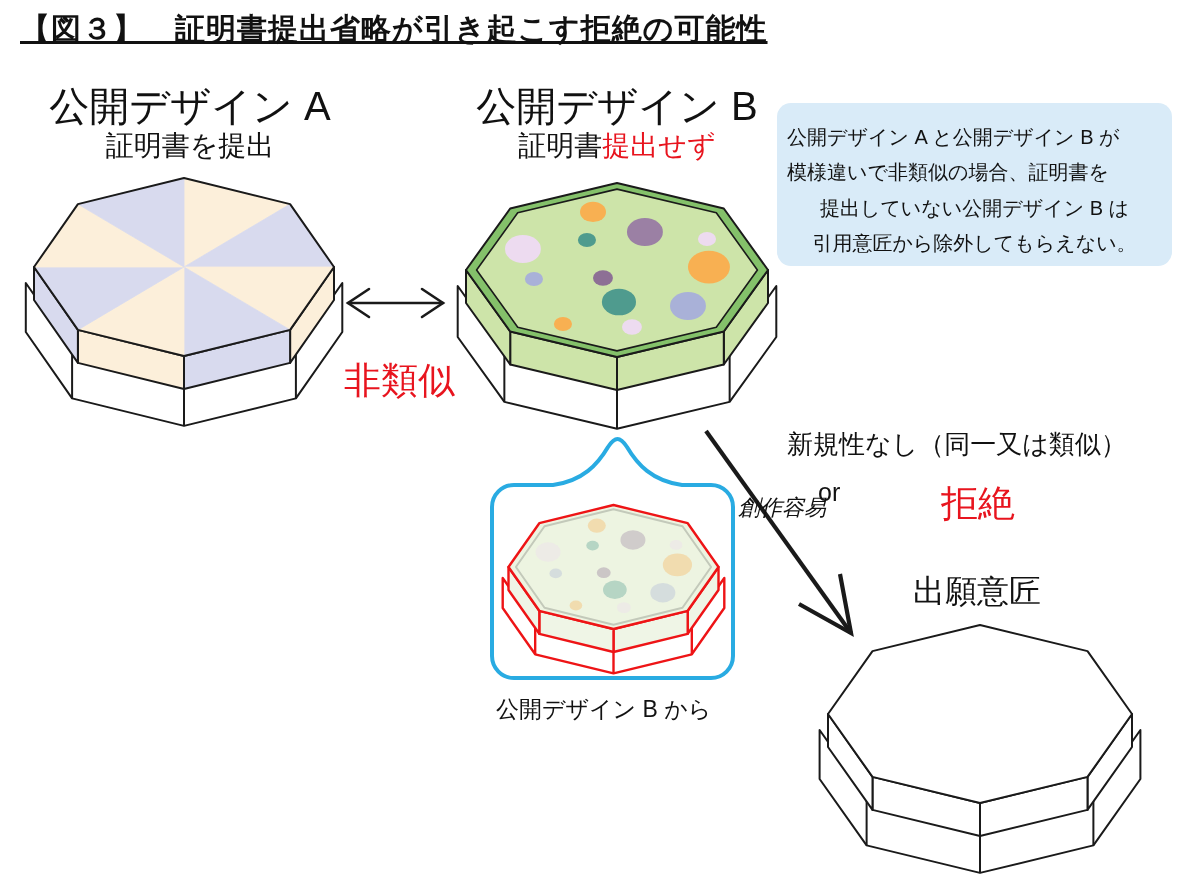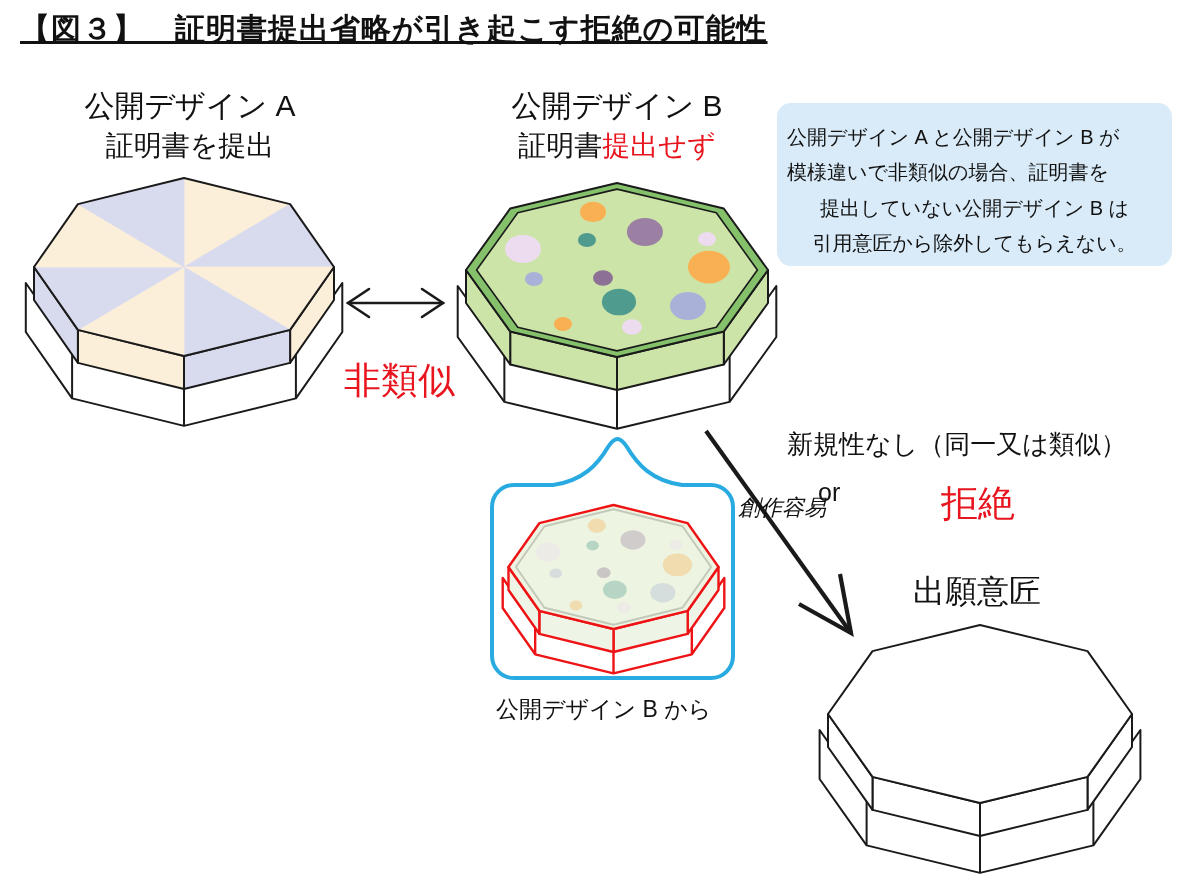--- a/index.html
+++ b/index.html
@@ -4,21 +4,21 @@
 <style>
   html,body{margin:0;padding:0;background:#ffffff;}
   #canvas{
     position:relative;width:1180px;height:888px;background:#ffffff;overflow:hidden;
     font-family:"Liberation Sans","DejaVu Sans",sans-serif;color:#111;
   }
   #diagram{position:absolute;left:0;top:0;width:1180px;height:888px;}
   .abs{position:absolute;white-space:nowrap;}
   .title{left:20px;top:9px;font-size:30px;font-weight:600;letter-spacing:1px;text-decoration:underline;}
   .design-label{width:300px;text-align:center;}
-  .design-label .l1{font-size:30px;line-height:36px;}
+  .design-label .l1{font-size:40px;line-height:36px;}
   .design-label .l2{font-size:28px;line-height:32px;margin-top:6px;}
   .red{color:var(--red);}
   .infobox{
     left:777px;top:103px;width:395px;height:163px;box-sizing:border-box;
     background:var(--info-bg);border-radius:14px;padding:17px 10px;
     font-size:20px;line-height:35.4px;
   }
   .il{white-space:nowrap;}
   .il.center{text-align:center;}
   .ul{text-underline-offset:4px;text-decoration-thickness:1.5px;}

